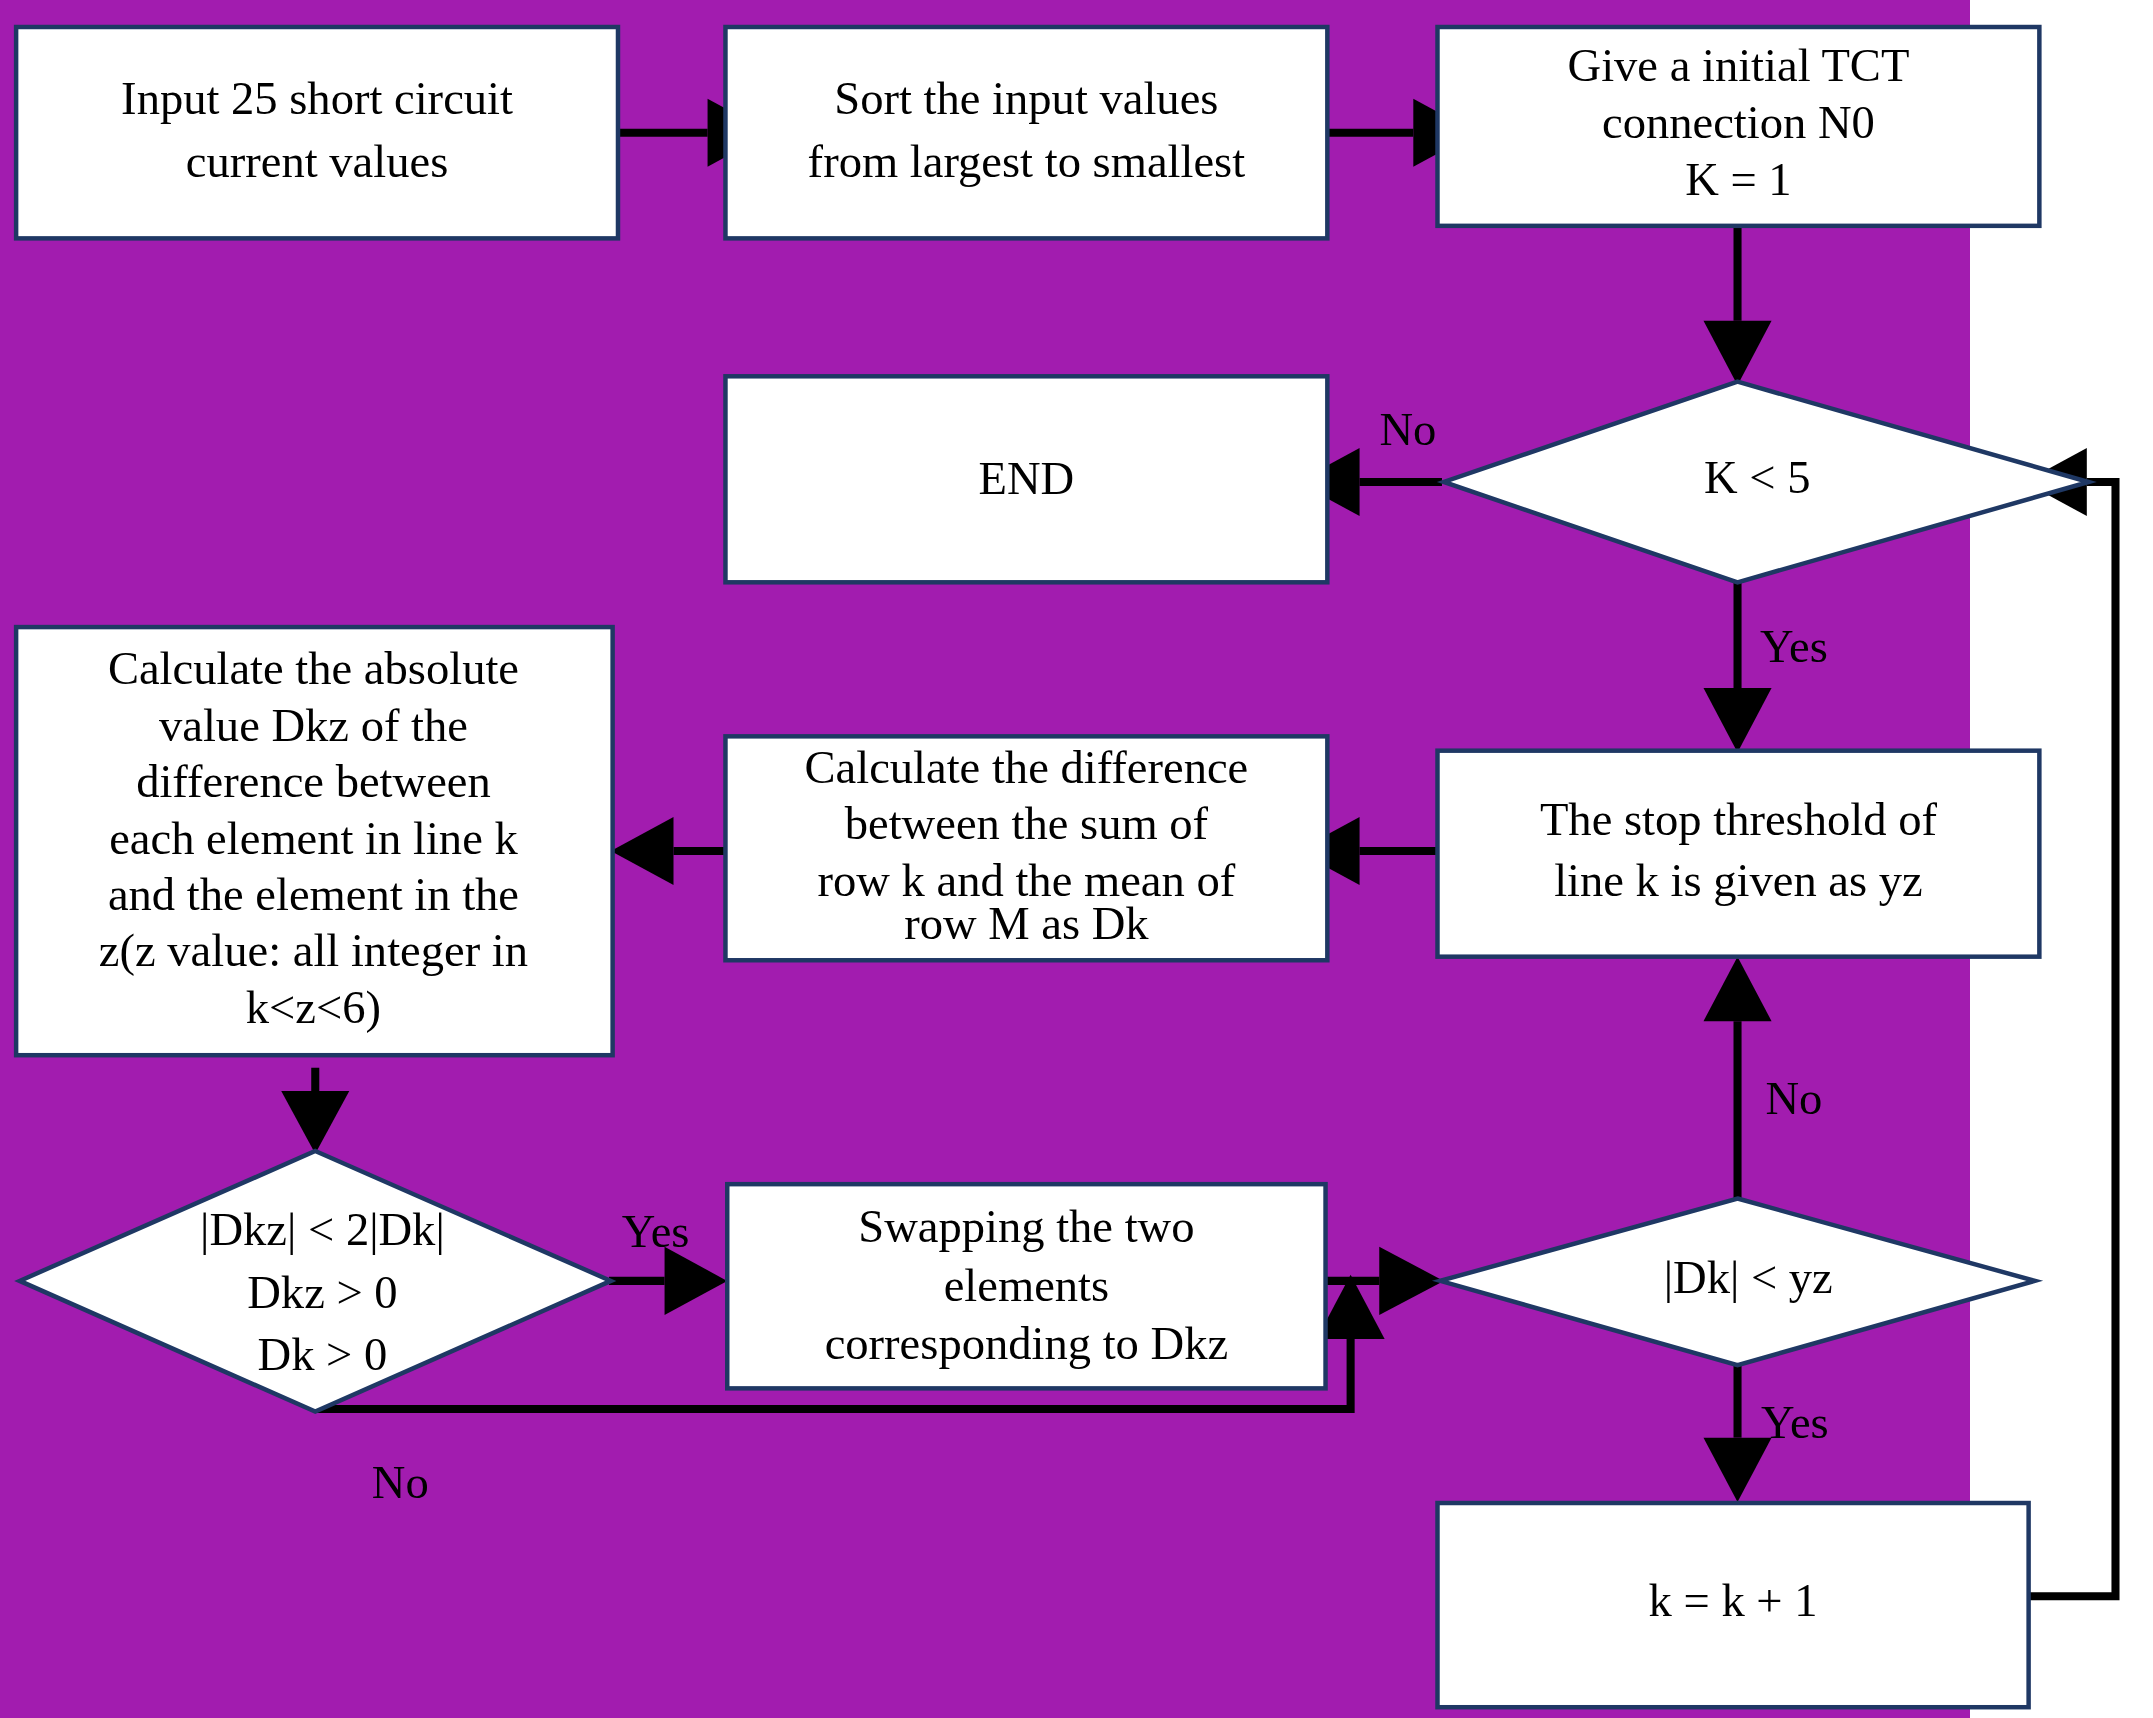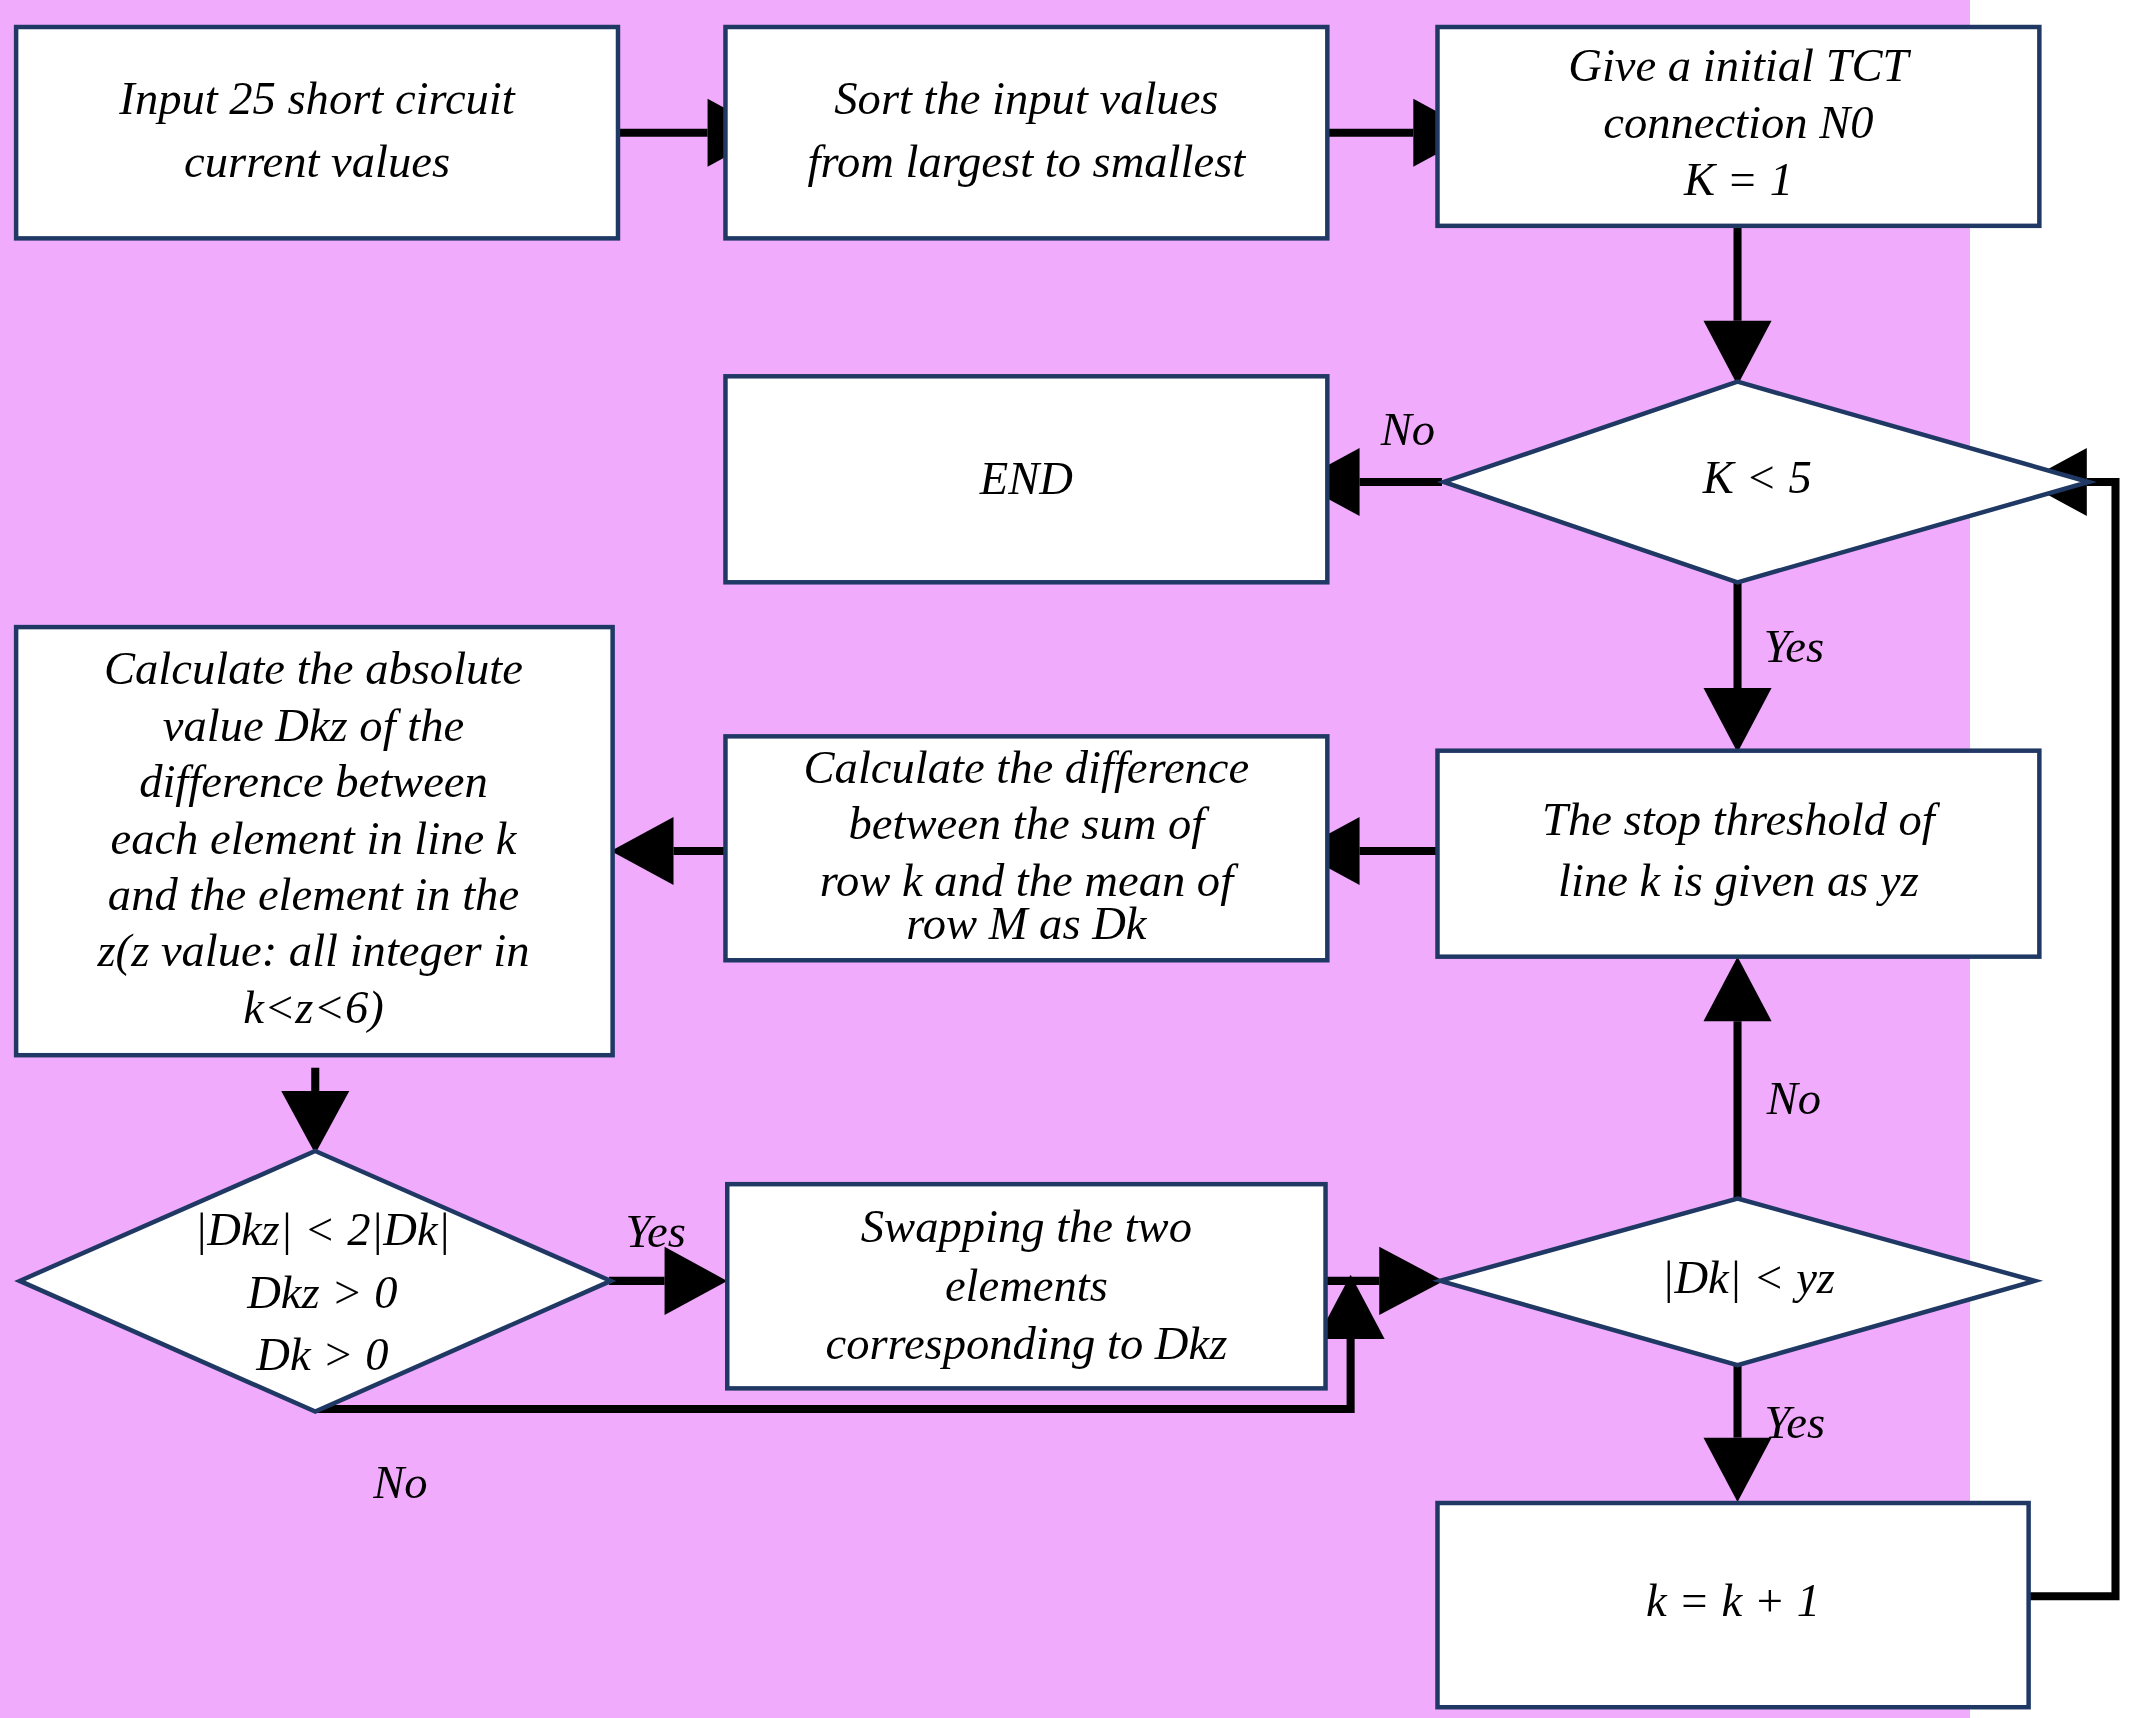--- a/index.html
+++ b/index.html
@@ -10,22 +10,21 @@
   body {
     width: 2154px;
     height: 1719px;
     font-family: "Liberation Serif", "DejaVu Serif", serif;
     overflow: hidden;
   }
   #flowchart-root {
     position: relative;
     width: 1970px;
     height: 1719px;
-    background: #f0abfc;
-    font-style: italic;
+    background: #a21caf;
   }
   svg.chart-canvas {
     display: block;
     width: 2154px;
     height: 1719px;
   }
   .node-box {
     fill: #ffffff;
     stroke: #1F3864;
     stroke-width: 5;

